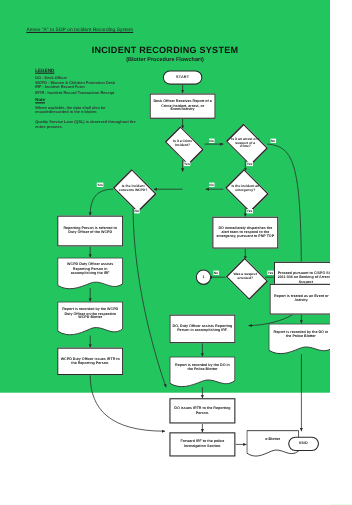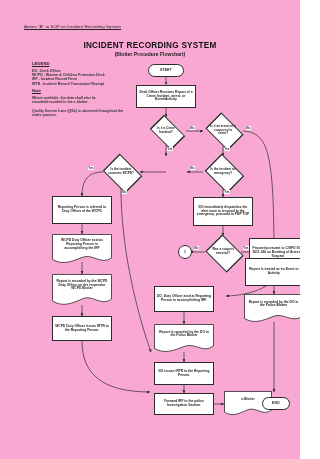--- a/index.html
+++ b/index.html
@@ -13,22 +13,22 @@
     height: 459px;
     position: relative;
     overflow: hidden;
     font-family: "Liberation Sans", sans-serif;
     color: #1a1a1a;
   }
   #page {
     position: absolute;
     left: 0; top: 0;
     width: 300px;
-    height: 459px;
-    background: #f9a8d4;
+    height: 357px;
+    background: #22c55e;
   }
   
   .annex-line {
     position: absolute;
     left: 24px;
     top: 24px;
     font-size: 4.4px;
     letter-spacing: .05px;
     text-decoration: underline;
     color: #222;

